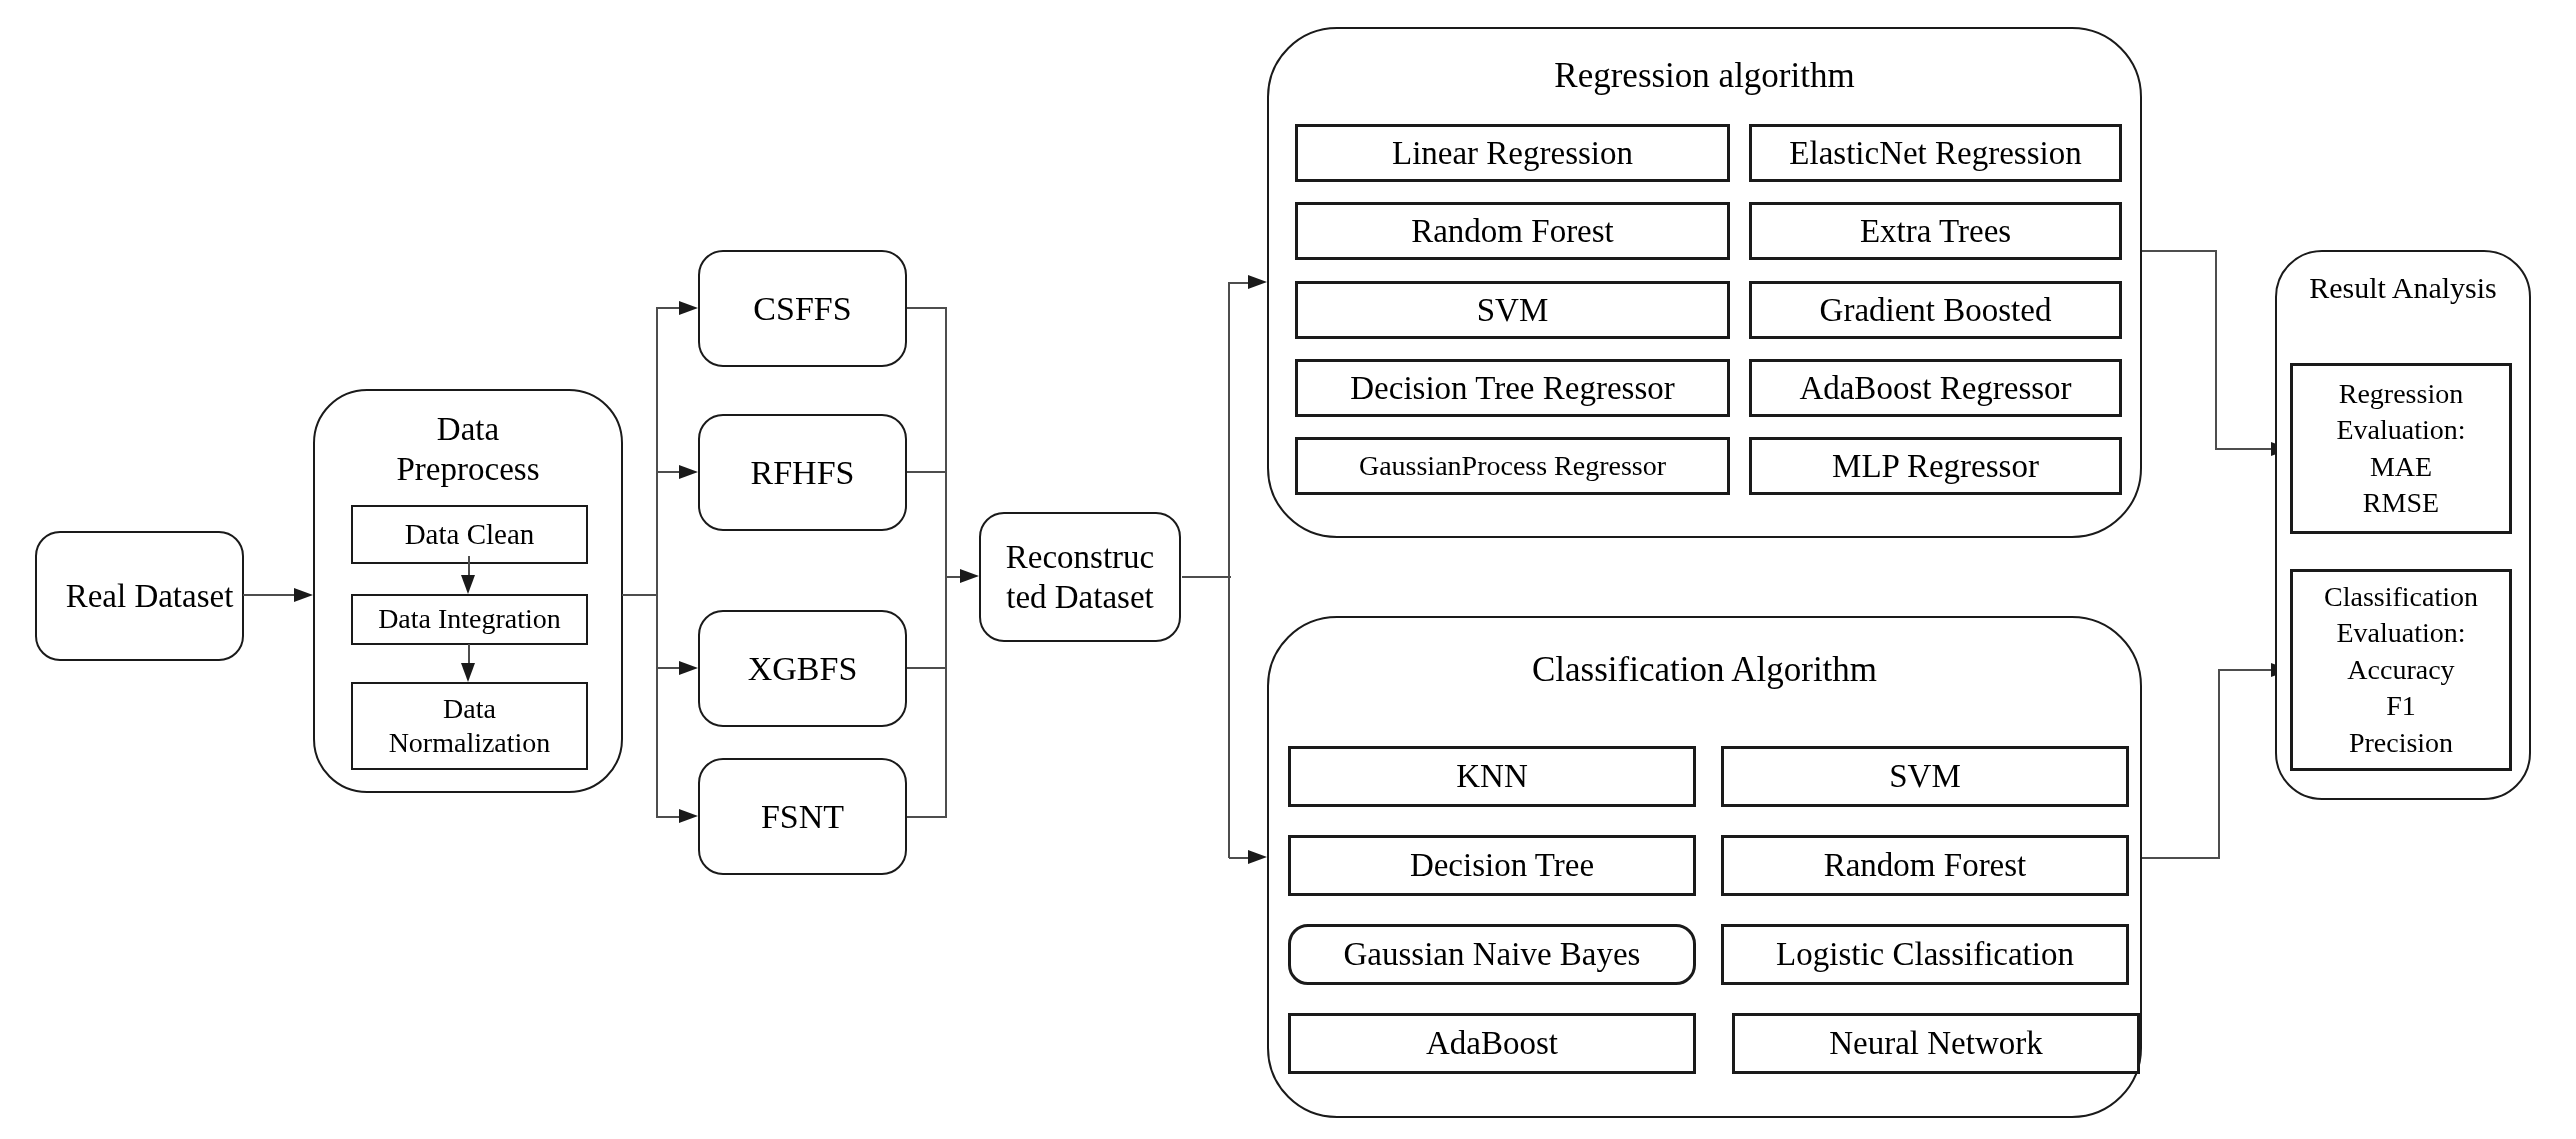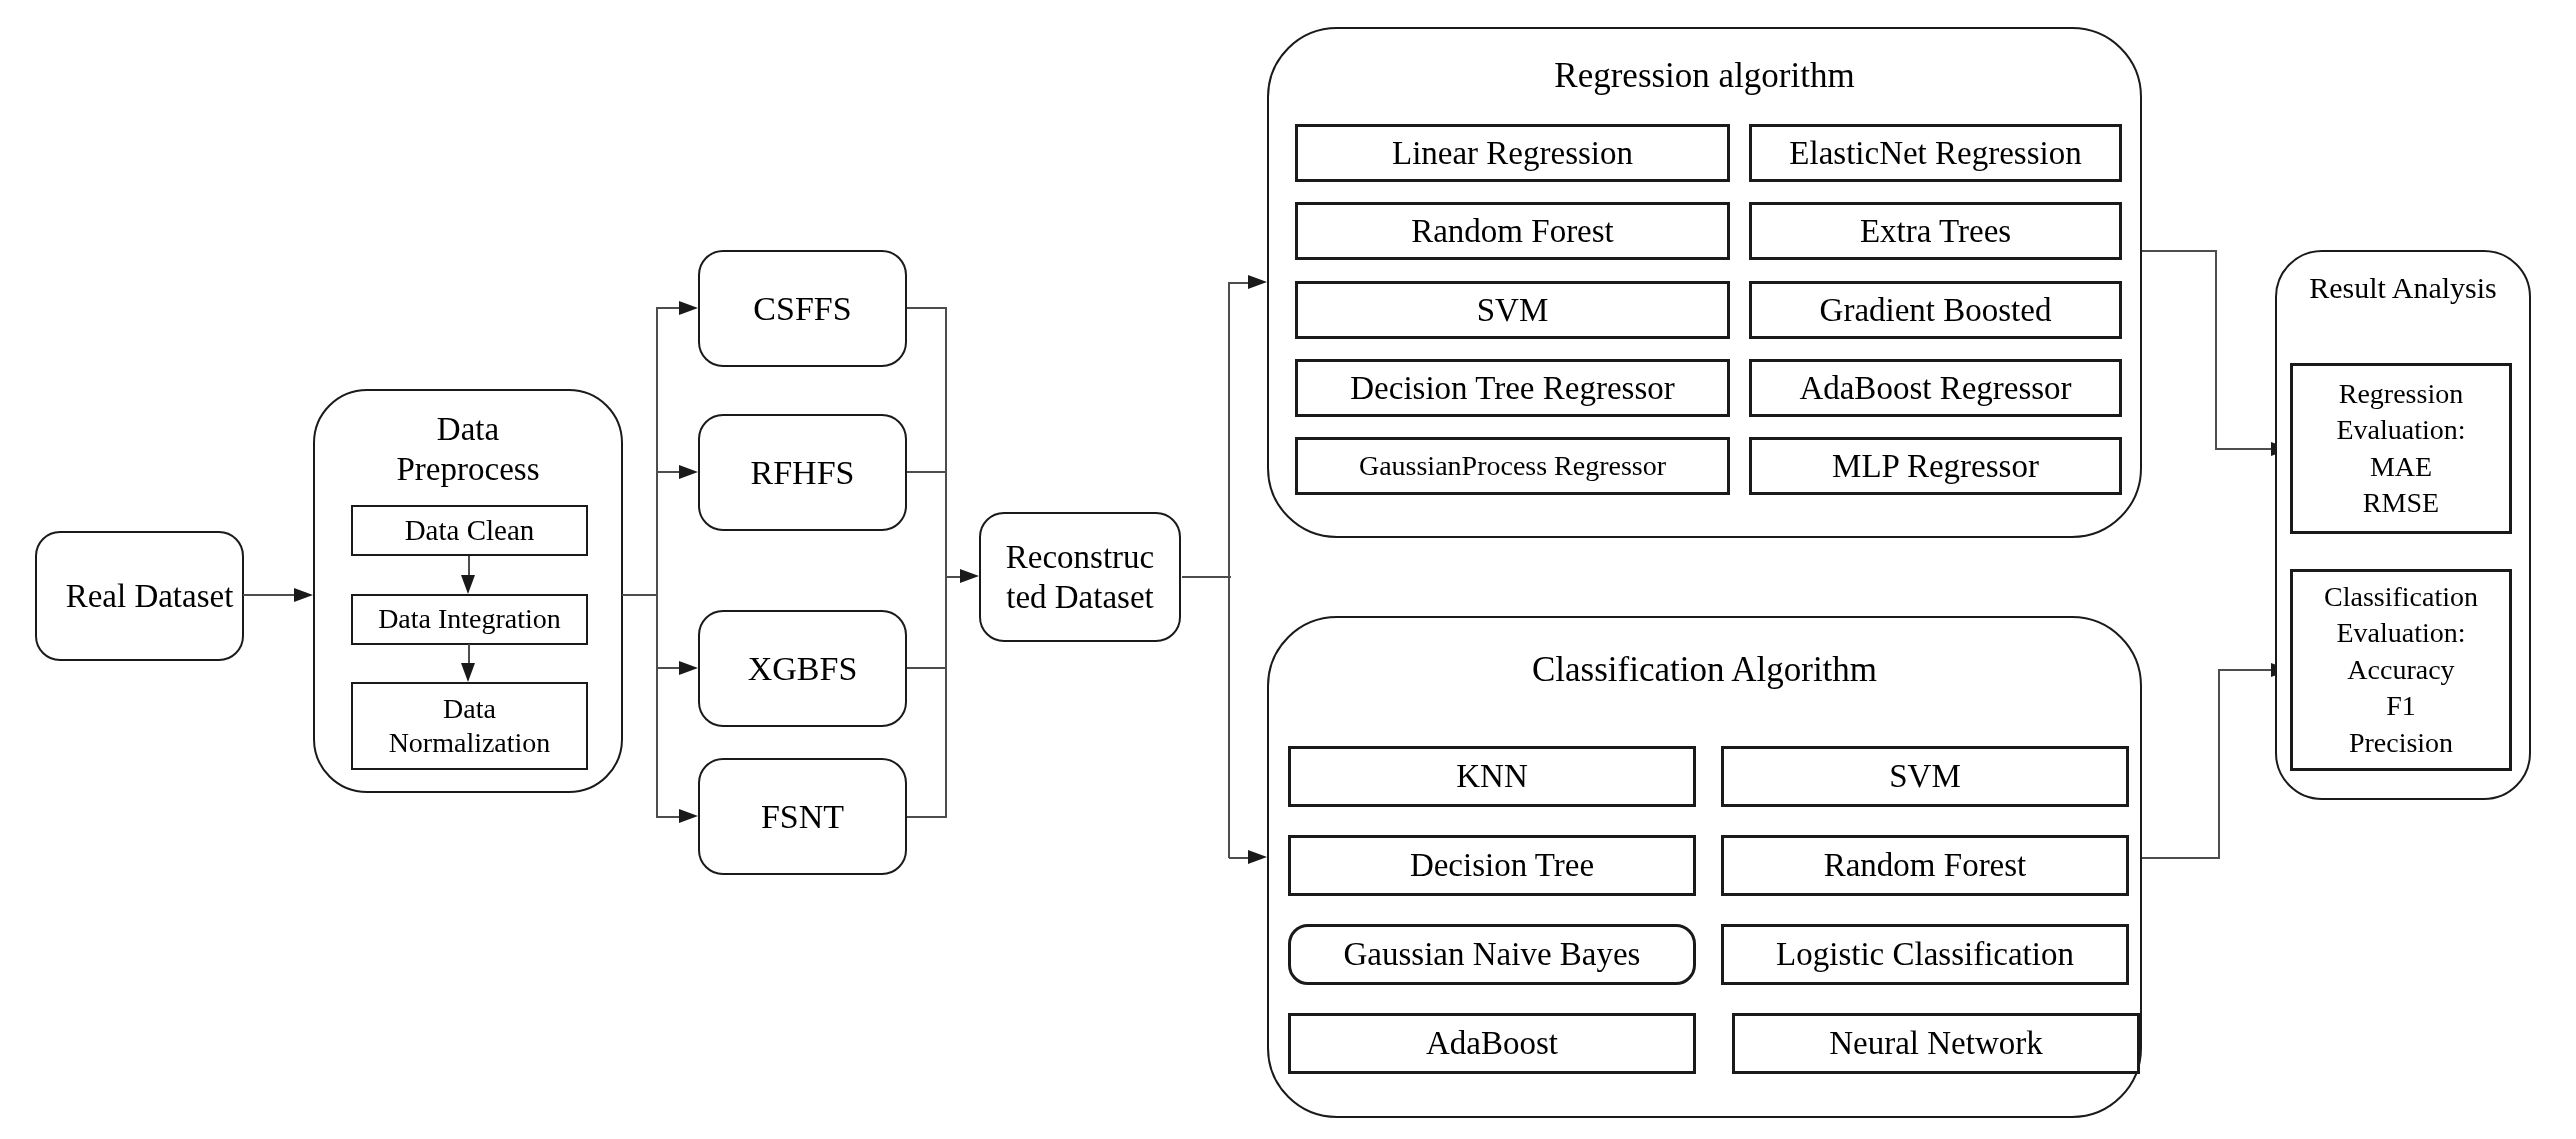--- a/index.html
+++ b/index.html
@@ -53,21 +53,21 @@
 <div id="diagram">
 
   <div class="box" style="left:35px;top:531px;width:209px;height:130px;border-radius:25px;font-size:33px;padding-left:20px;">Real Dataset</div>
 
   <div class="hline" style="left:243px;top:594px;width:52px;"></div>
   <div class="ar" style="left:294px;top:588px;"></div>
 
   <div class="box" style="left:313px;top:389px;width:310px;height:404px;border-radius:54px;"></div>
   <div class="label" style="left:313px;top:404px;width:310px;height:92px;font-size:33px;">Data
 Preprocess</div>
-  <div class="box" style="left:351px;top:505px;width:237px;height:51px;font-size:29px;">Data Clean</div>
+  <div class="box" style="left:351px;top:505px;width:237px;height:59px;font-size:29px;">Data Clean</div>
   <div class="box" style="left:351px;top:594px;width:237px;height:51px;font-size:28px;">Data Integration</div>
   <div class="box" style="left:351px;top:682px;width:237px;height:88px;font-size:28px;">Data
 Normalization</div>
 
   <div class="vline" style="left:468px;top:556px;height:20px;"></div>
   <div class="ad" style="left:461px;top:575px;"></div>
   <div class="vline" style="left:468px;top:644px;height:20px;"></div>
   <div class="ad" style="left:461px;top:663px;"></div>
 
   <div class="hline" style="left:622px;top:594px;width:36px;"></div>

